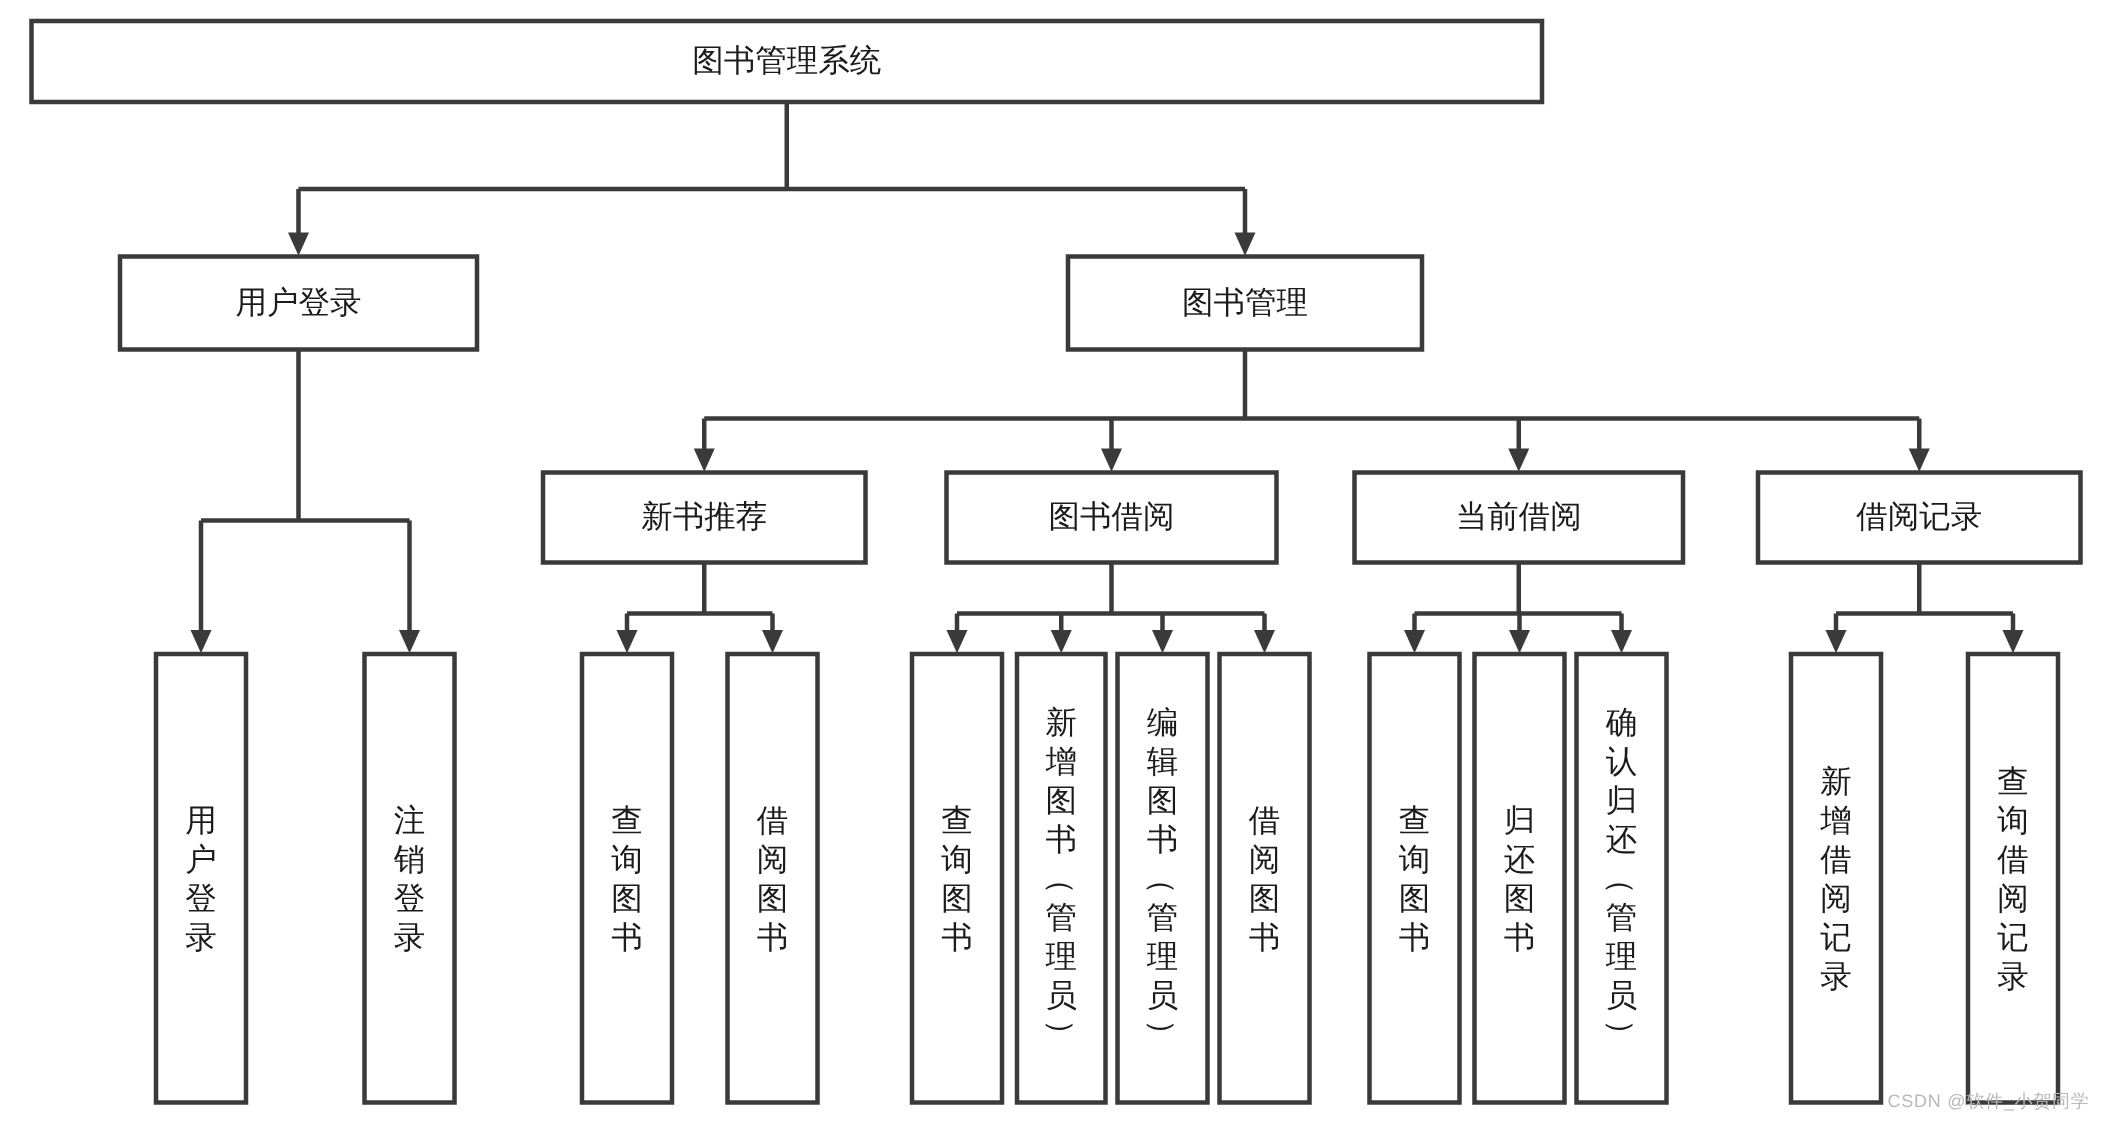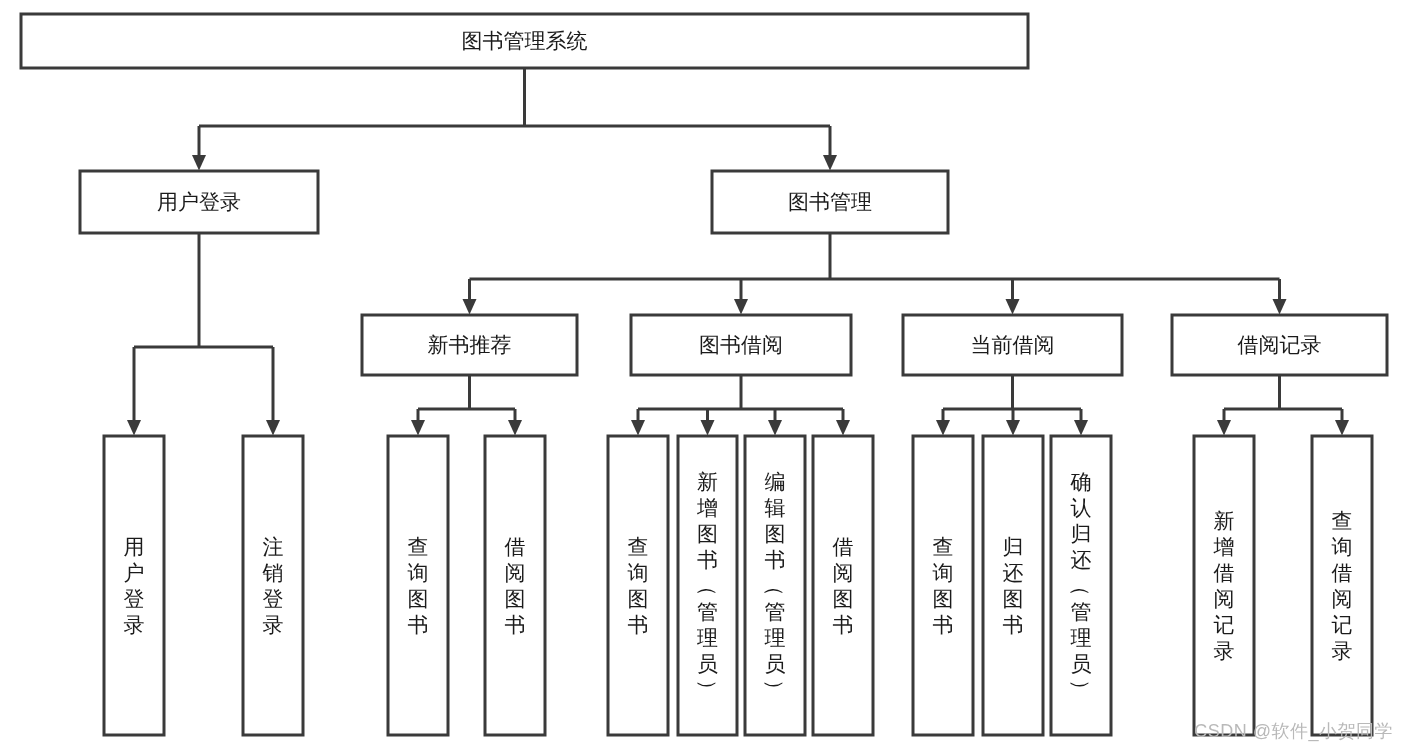--- a/index.html
+++ b/index.html
@@ -53,21 +53,21 @@
     font-family: "Liberation Sans", "DejaVu Sans", sans-serif;
     font-size: 21px;
     fill: #1b1b1b;
     text-anchor: middle;
   }
   .watermark {
     position: absolute;
     right: 12px;
     bottom: 4px;
     font-family: "Liberation Sans", "DejaVu Sans", sans-serif;
-    font-size: 18px;
+    font-size: 12px;
     color: #b9b9b9;
     letter-spacing: 0.5px;
     white-space: nowrap;
     pointer-events: none;
   }
 </style>
 </head>
 <body>
 
 <div id="diagram-root">

